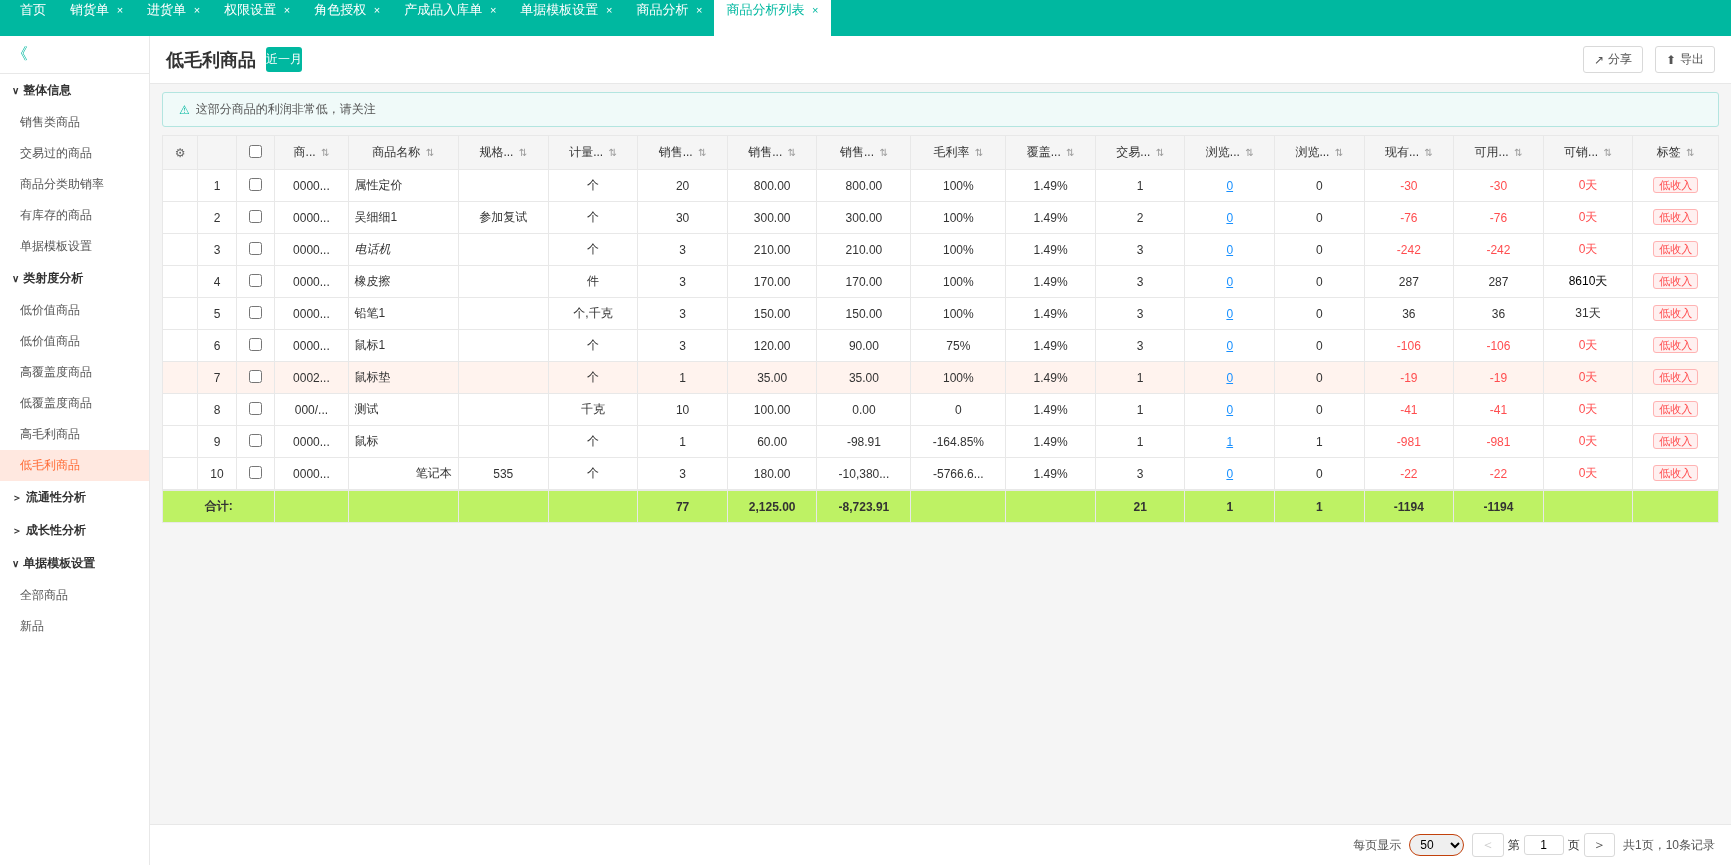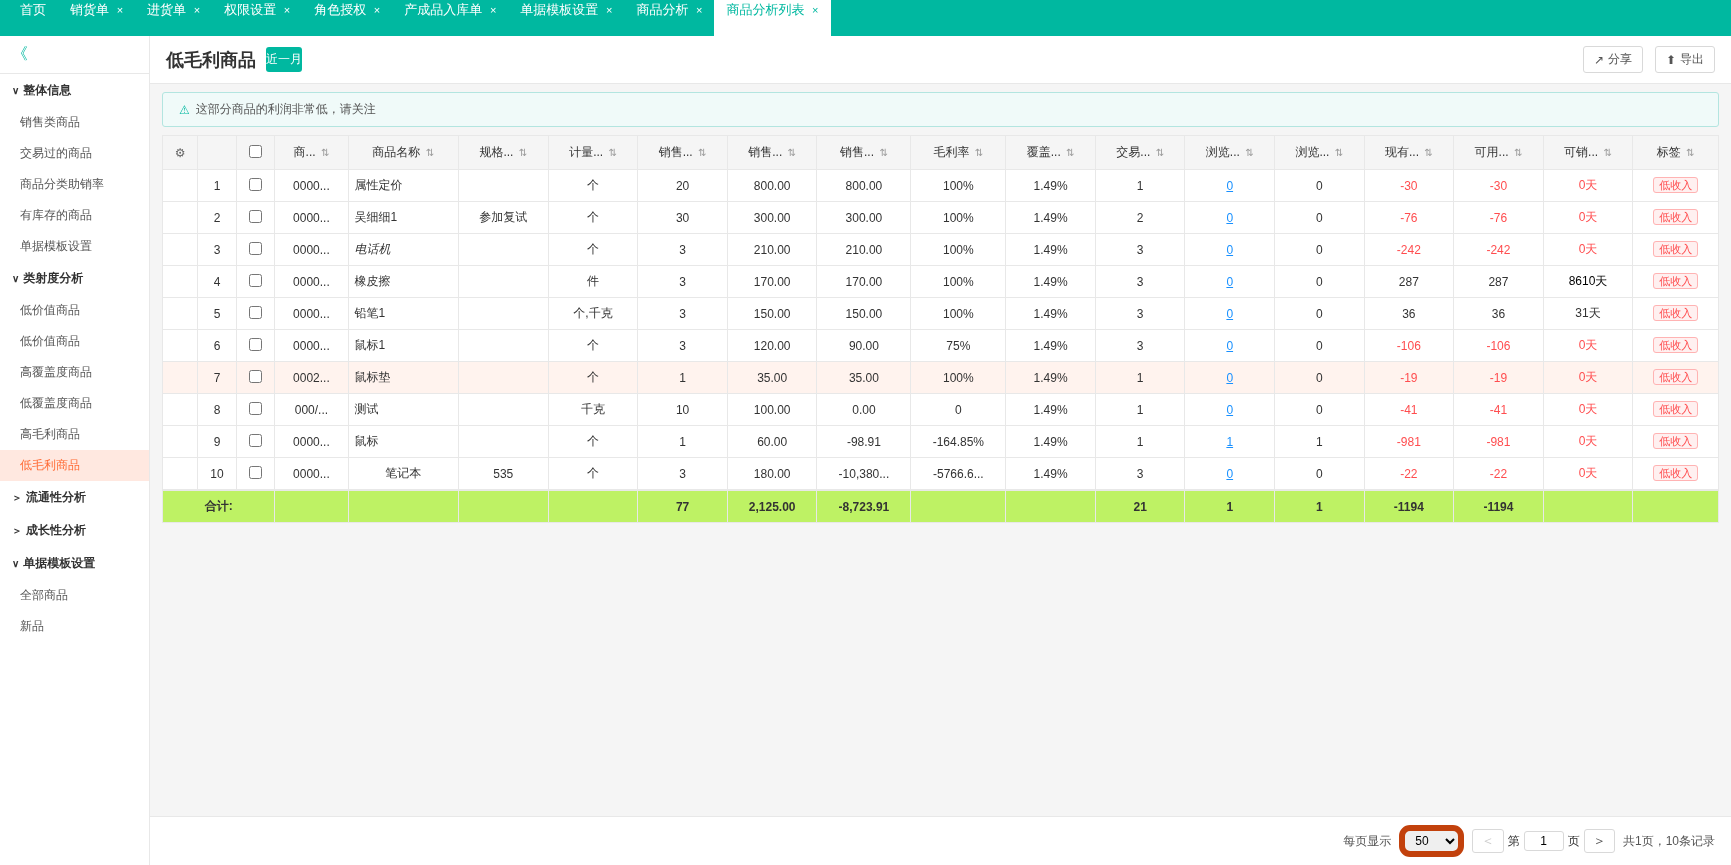--- a/index.html
+++ b/index.html
@@ -171,21 +171,21 @@
       border-top: 1px solid #e8e8e8;
       padding: 8px 16px;
       display: flex;
       align-items: center;
       justify-content: flex-end;
       gap: 8px;
       font-size: 12px;
     }
     .page-size-label { color: #555; }
     .page-size-select {
-      border: 6px solid #c2410c;
+      border: 1px solid #c2410c;
       border-radius: 11px;
       padding: 2px 6px;
       font-size: 12px;
       cursor: pointer;
     }
     .pagination { display: flex; align-items: center; gap: 4px; }
     .page-btn {
       border: 1px solid #d9d9d9;
       background: #fff;
       padding: 2px 8px;
@@ -517,21 +517,21 @@
     <td style="color:#ff4d4f">-981</td>
     <td style="color:#ff4d4f">-981</td>
     <td style="color:#ff4d4f">0天</td>
     <td><span class="tag-badge">低收入</span></td>
   </tr>
             <tr>
     <td></td>
     <td>10</td>
     <td><input type="checkbox" style=""></td>
     <td>0000...</td>
-    <td style="text-align:center;">笔记本</td>
+    <td style="text-align:right;">笔记本</td>
     <td>535</td>
     <td>个</td>
     <td>3</td>
     <td>180.00</td>
     <td>-10,380...</td>
     <td>-5766.6...</td>
     <td>1.49%</td>
     <td>3</td>
     <td class="link-text">0</td>
     <td>0</td>

